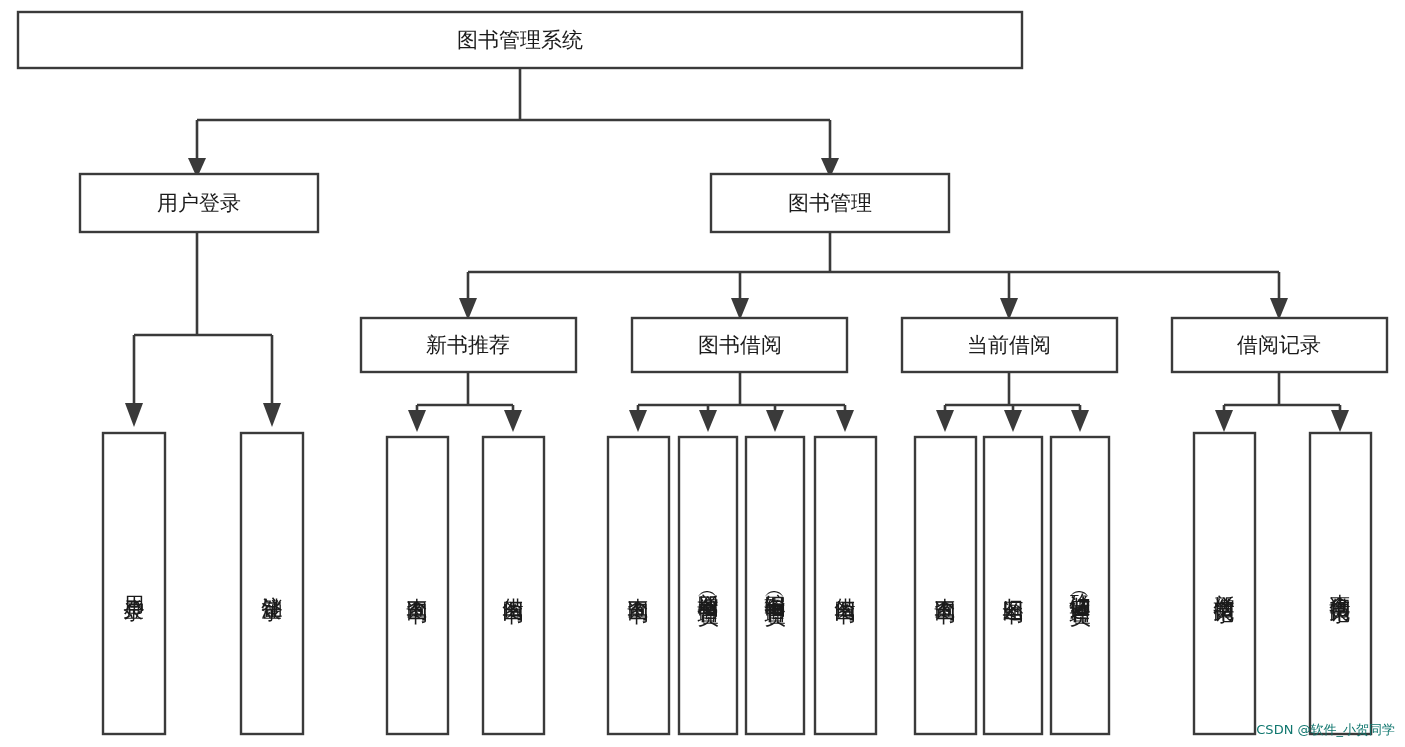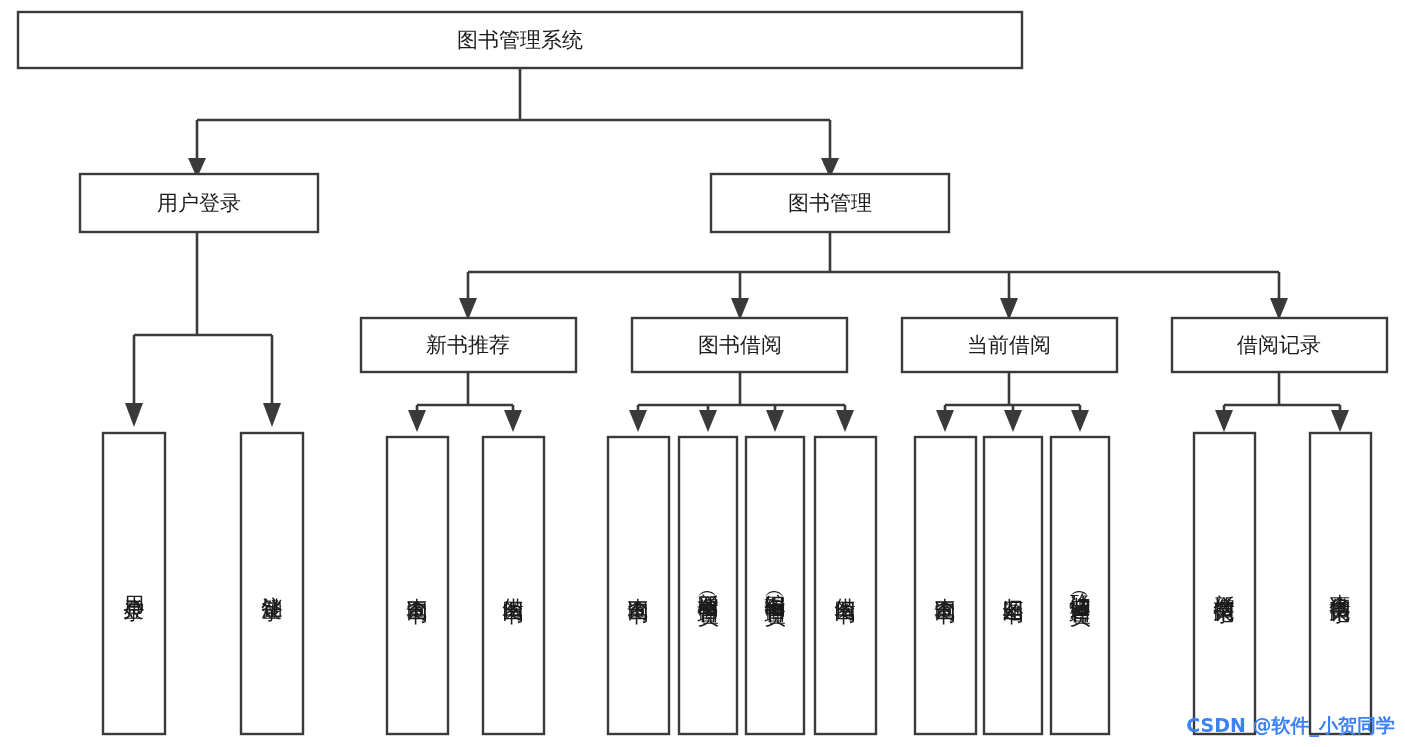--- a/index.html
+++ b/index.html
@@ -56,25 +56,24 @@
     text-orientation: upright;
     letter-spacing: 2px;
     dominant-baseline: central;
     text-anchor: middle;
   }
   .watermark-text {
     position: absolute;
     right: 10px;
     bottom: 8px;
     font-family: "DejaVu Sans", "Liberation Sans", sans-serif;
-    font-size: 19px;
-    color: #3b82f6;
+    font-size: 13px;
+    color: #0f766e;
     white-space: nowrap;
     pointer-events: none;
-    font-weight: bold;
   }
 </style>
 </head>
 <body>
 
 <div id="diagram-root">
 
   <svg class="diagram-canvas" viewBox="0 0 1405 747" xmlns="http://www.w3.org/2000/svg">
 
     <g>

